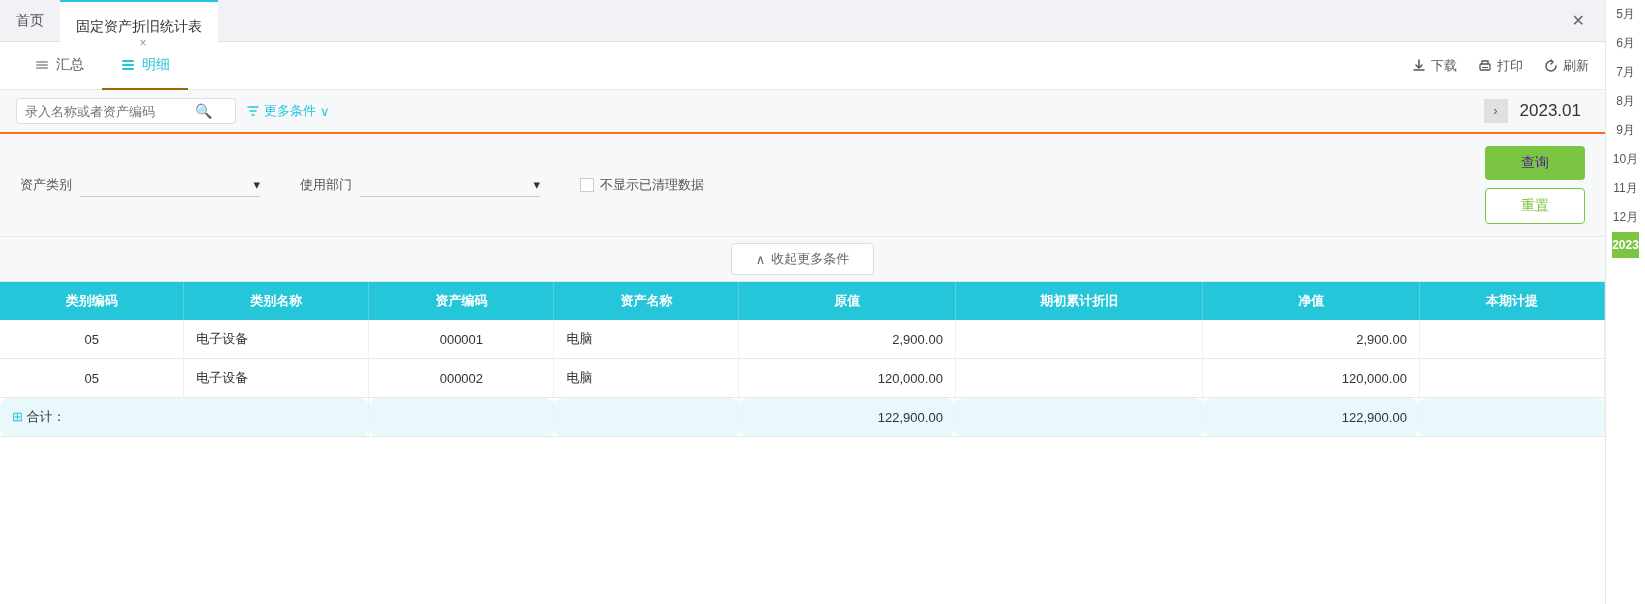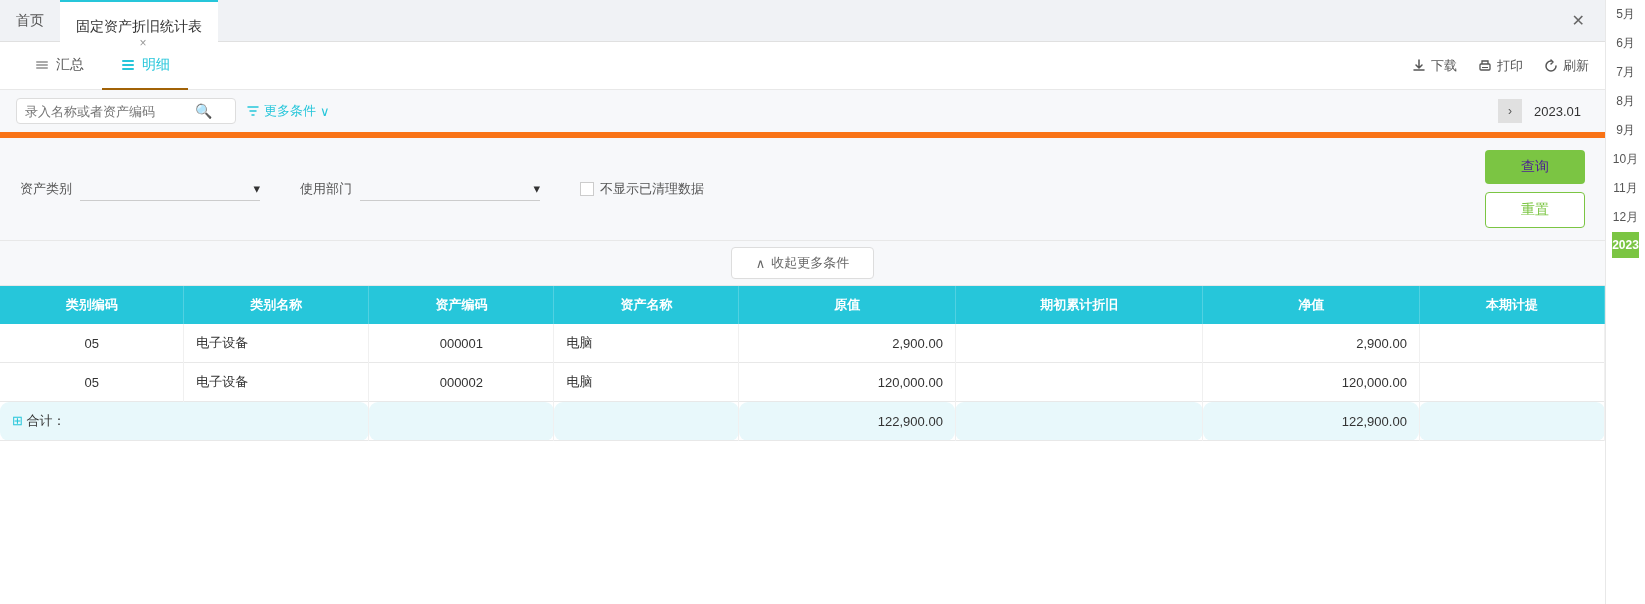--- a/index.html
+++ b/index.html
@@ -127,21 +127,21 @@
       font-size: 13px;
       color: #555;
     }
 
     
     .filter-bar {
       display: flex;
       align-items: center;
       padding: 8px 16px;
       background: #f7f8fa;
-      border-bottom: 6px solid #f97316;
+      border-bottom: 2px solid #f97316;
       gap: 10px;
     }
     .search-input-wrap {
       display: flex;
       align-items: center;
       background: #fff;
       border: 1px solid #ddd;
       border-radius: 4px;
       padding: 4px 8px;
       width: 220px;
@@ -179,21 +179,21 @@
       background: #e0e0e0;
       border: none;
       cursor: pointer;
       display: flex;
       align-items: center;
       justify-content: center;
       font-size: 12px;
       color: #555;
     }
     .date-label {
-      font-size: 13px;
+      font-size: 17px;
       color: #333;
       padding: 0 8px;
     }
 
     
     .advanced-filter {
       background: #f7f8fa;
       padding: 12px 20px;
       border-bottom: 1px solid #e8e8e8;
       display: flex;

